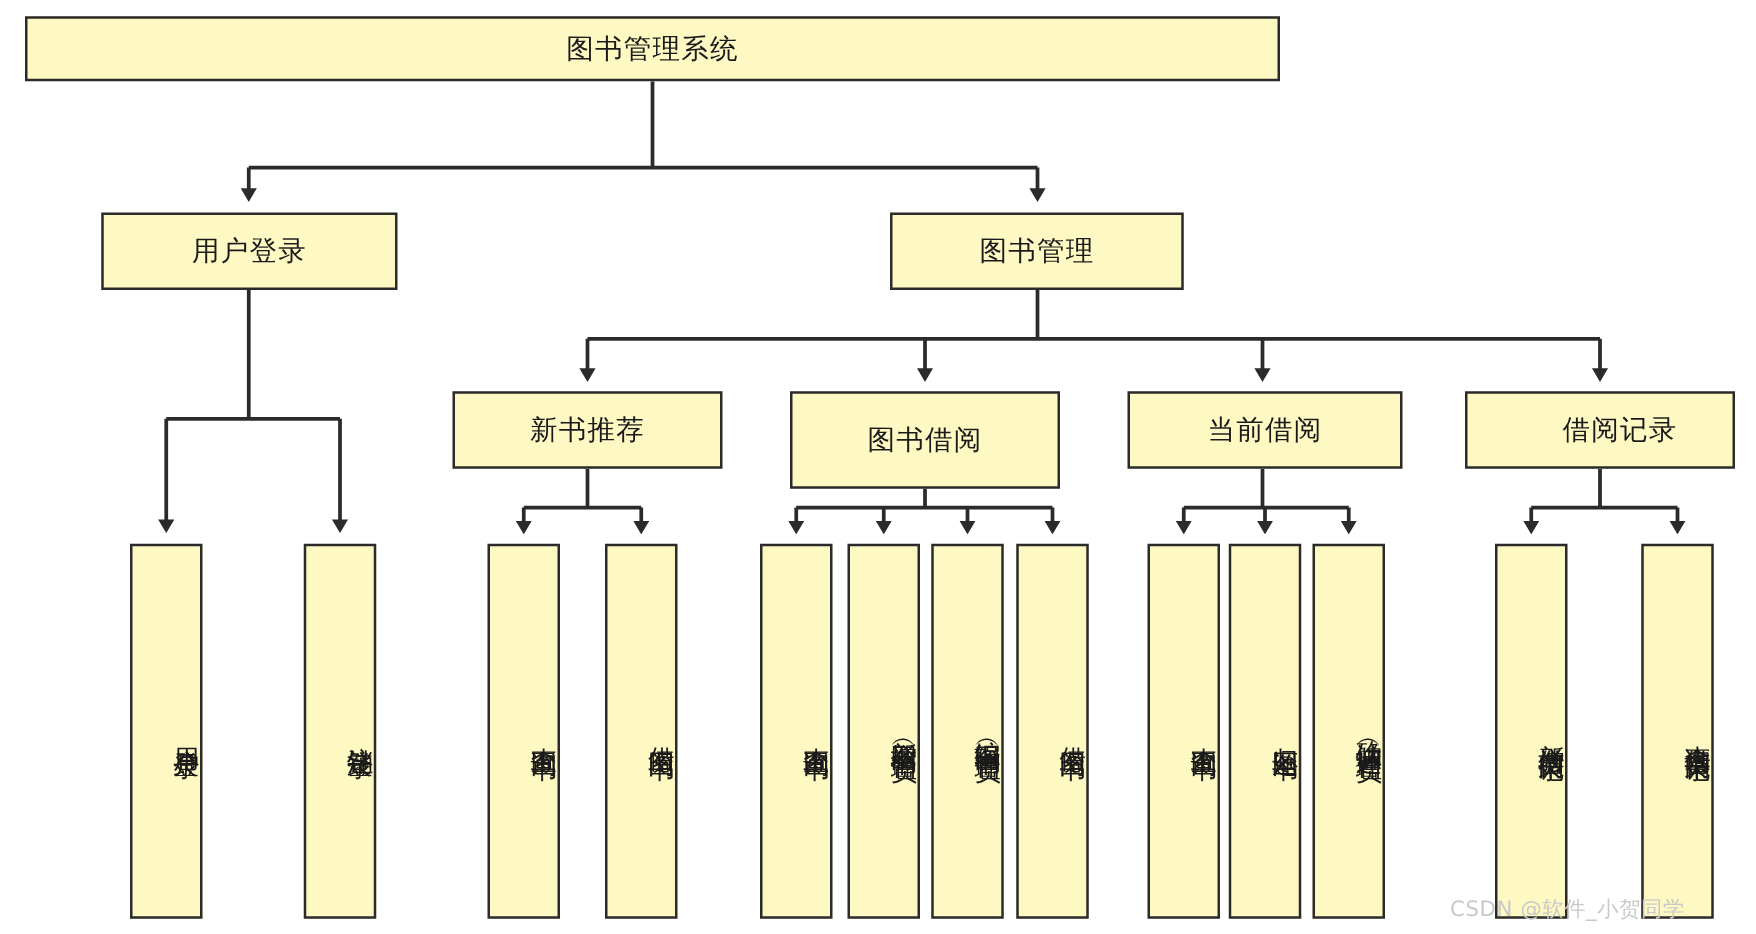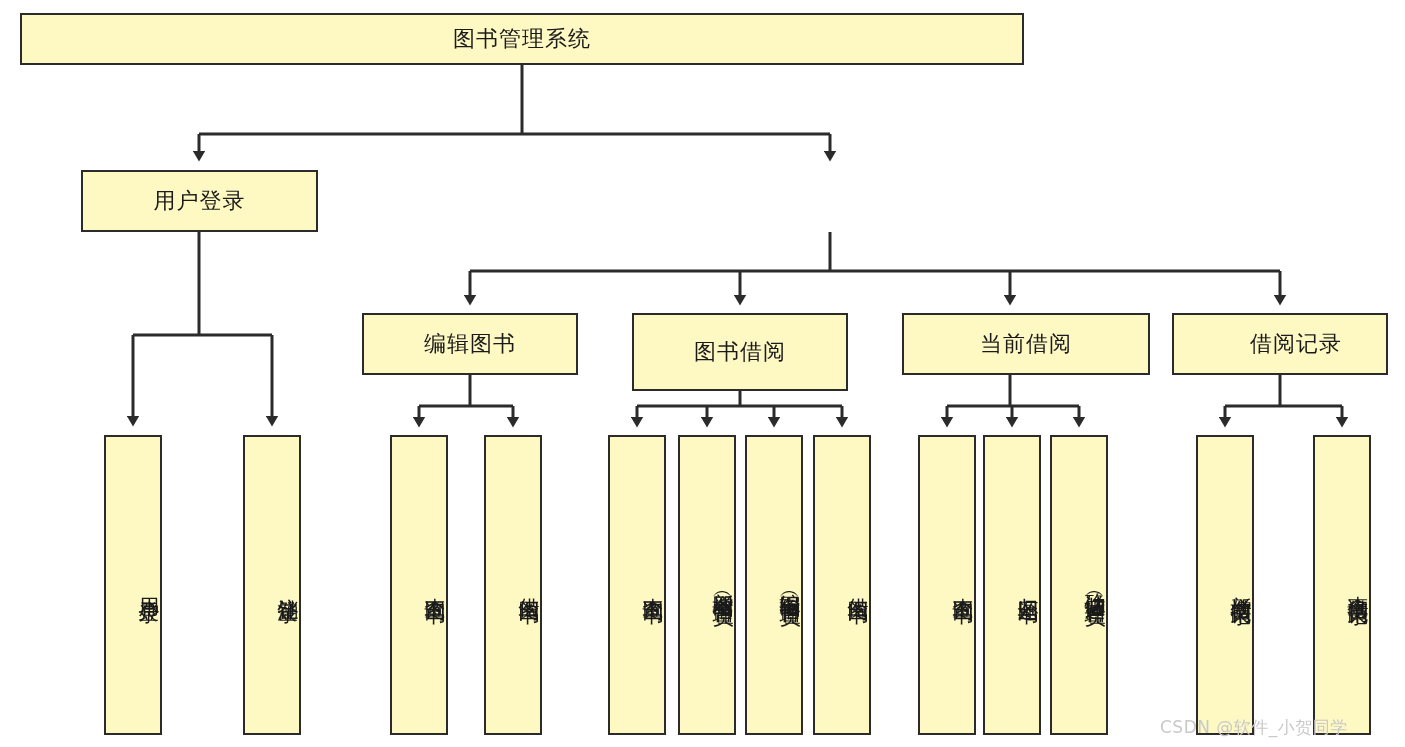--- a/index.html
+++ b/index.html
@@ -118,28 +118,31 @@
     </g>
   </svg>
 
   <div class="node horiz" style="left:20px; top:13px; width:1004px; height:52px;">
     <span>图书管理系统</span>
   </div>
 
   <div class="node horiz" style="left:81px; top:170px; width:237px; height:62px;">
     <span>用户登录</span>
   </div>
+  <div class="node horiz" style="left:712px; top:170px; width:235px; height:62px;">
+    <span>图书管理</span>
+  </div>
 
   <div class="node horiz" style="left:362px; top:313px; width:216px; height:62px;">
-    <span>编辑图书</span>
+    <span>新书推荐</span>
   </div>
   <div class="node horiz" style="left:632px; top:313px; width:216px; height:78px;">
     <span>图书借阅</span>
   </div>
-  <div class="node horiz" style="left:902px; top:313px; width:248px; height:62px;">
+  <div class="node horiz" style="left:902px; top:313px; width:220px; height:62px;">
     <span>当前借阅</span>
   </div>
   <div class="node horiz" style="left:1172px; top:313px; width:216px; height:62px;padding-left:32px;">
     <span>借阅记录</span>
   </div>
 
   <div class="node vert" style="left:104px; top:435px; width:58px; height:300px;">
     <span class="vtext">用户登录</span>
   </div>
   <div class="node vert" style="left:243px; top:435px; width:58px; height:300px;">

